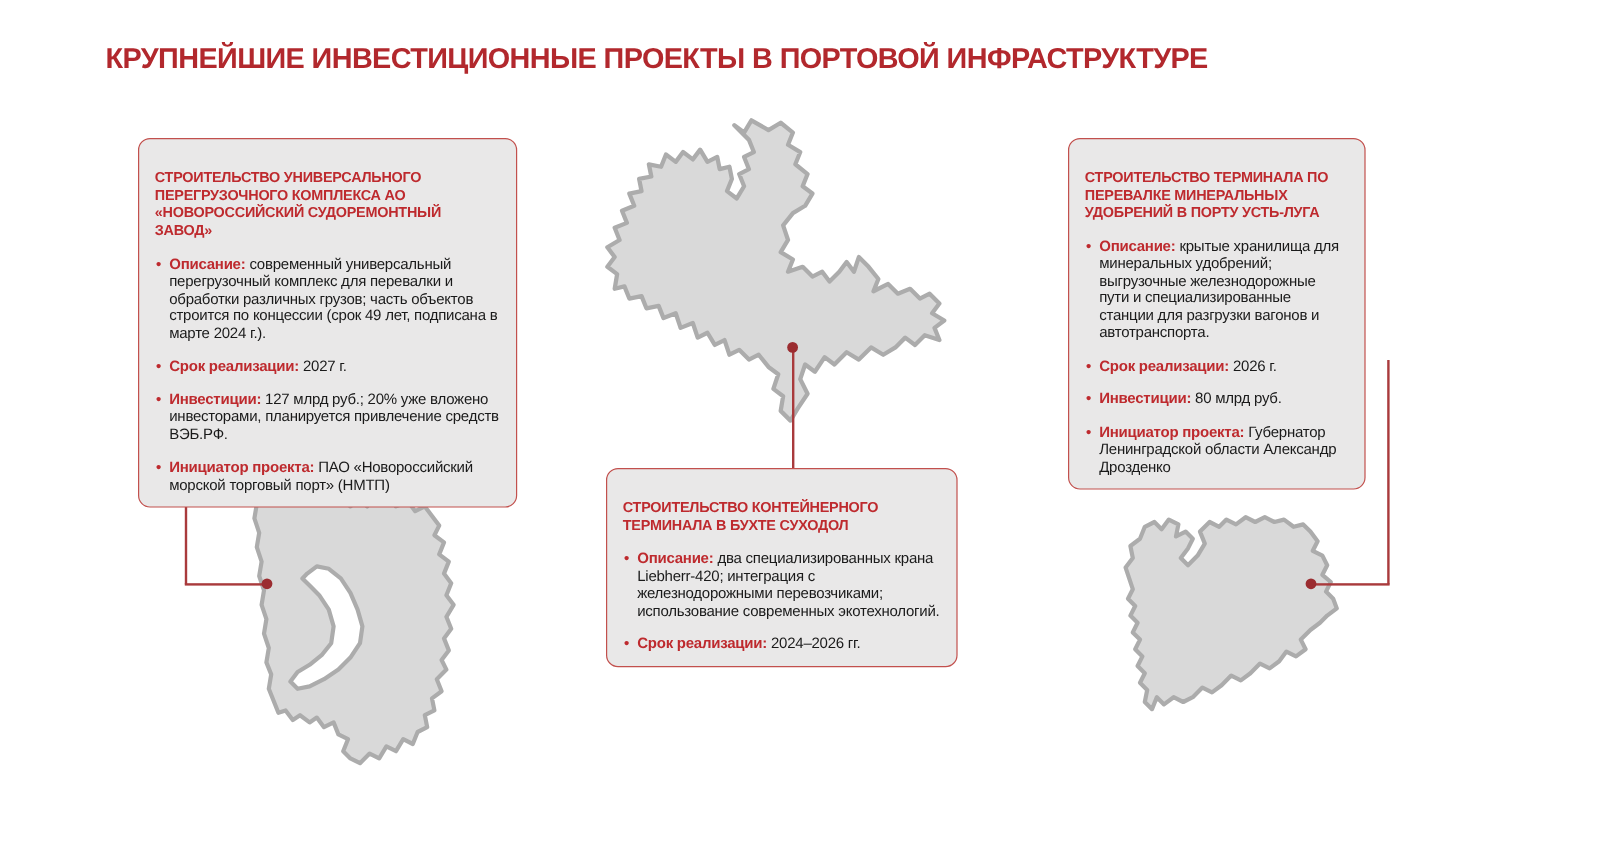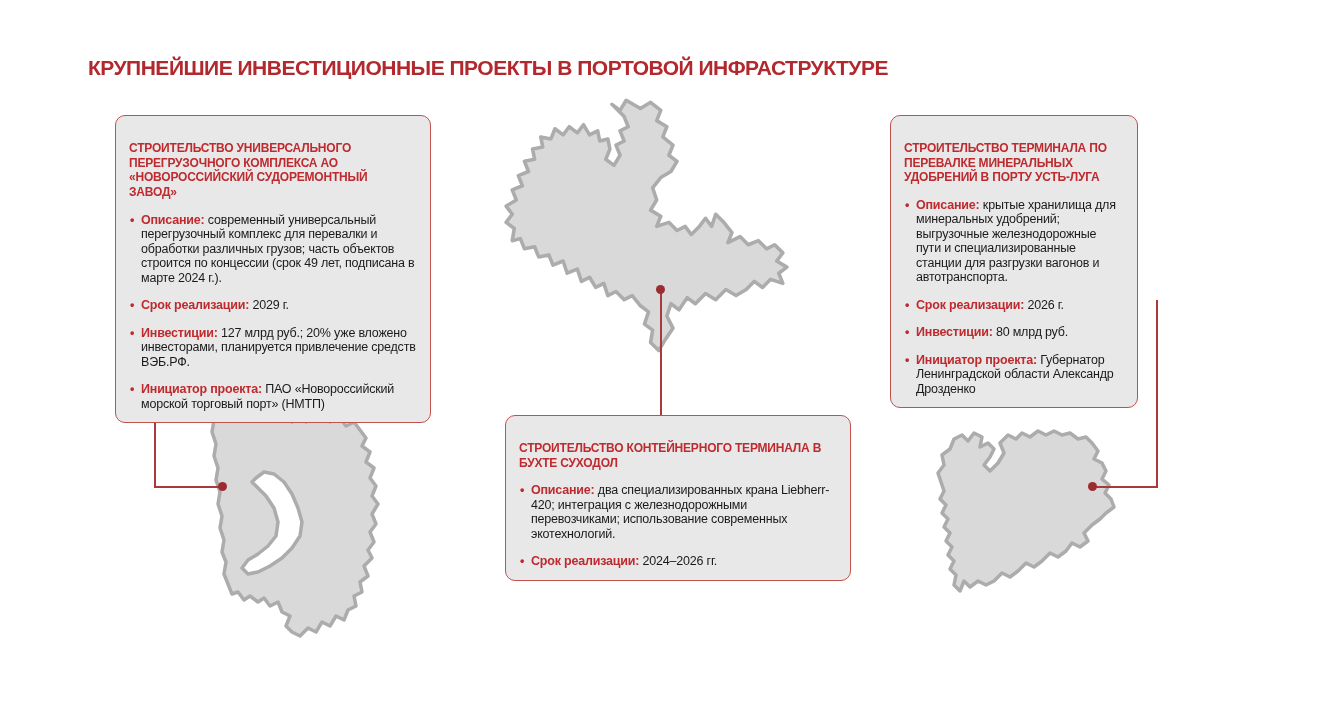--- a/index.html
+++ b/index.html
@@ -7,33 +7,33 @@
     --card-bg:#E9E8E8; --map-fill:#D9D9D9; --map-stroke:#ACACAC;
     --connector:#A93A3C; --dot:#9B2C30; --text:#1A1A1A;
   }
   *{box-sizing:border-box;margin:0;padding:0}
   html,body{background:#fff}
   body{font-family:"Liberation Sans",sans-serif}
   .canvas{position:relative;width:1335px;height:719px;background:#fff;overflow:hidden}
 
   .main-title{
     position:absolute;left:88px;top:36px;width:1180px;
-    font-size:21px;font-weight:bold;letter-spacing:-.5px;
-    color:var(--accent-red);white-space:nowrap;margin-top:20px;
+    font-size:24px;font-weight:bold;letter-spacing:-.5px;
+    color:var(--accent-red);white-space:nowrap;
   }
 
   .card{
     position:absolute;z-index:2;
     background:var(--card-bg);
     border:1.5px solid var(--card-border);
     border-radius:10px;
     padding:25px 13px 11px 13px;
   }
   .card-left{left:115px;top:115px;width:316px}
-  .card-center{left:505px;top:415px;width:346px}
+  .card-center{left:505px;top:390px;width:293px}
   .card-right{left:890px;top:115px;width:248px}
 
   .card-title{
     color:var(--label-red);font-weight:bold;font-size:12px;
     line-height:1.22;letter-spacing:-.2px;margin-bottom:4px;
   }
   .bullets{list-style:none}
   .bullet{
     position:relative;padding-left:12px;margin-top:13px;
     font-size:12.5px;line-height:1.16;letter-spacing:-.2px;color:var(--text);
@@ -83,21 +83,21 @@
   <div class="map-dot" style="left:656px;top:285px"></div>
 
   <div class="connector v" style="left:1156px;top:300px;height:187px"></div>
   <div class="connector h" style="left:1092px;top:486px;width:66px"></div>
   <div class="map-dot" style="left:1088px;top:482px"></div>
 
   <div class="card card-left">
     <div class="card-title">СТРОИТЕЛЬСТВО УНИВЕРСАЛЬНОГО ПЕРЕГРУЗОЧНОГО КОМПЛЕКСА АО «НОВОРОССИЙСКИЙ СУДОРЕМОНТНЫЙ ЗАВОД»</div>
     <ul class="bullets">
       <li class="bullet"><span class="b-label">Описание:</span> <span class="b-text">современный универсальный перегрузочный комплекс для перевалки и обработки различных грузов; часть объектов строится по концессии (срок 49 лет, подписана в марте 2024 г.).</span></li>
-      <li class="bullet"><span class="b-label">Срок реализации:</span> <span class="b-text">2029 г.</span></li>
+      <li class="bullet"><span class="b-label">Срок реализации:</span> <span class="b-text">2027 г.</span></li>
       <li class="bullet"><span class="b-label">Инвестиции:</span> <span class="b-text">127 млрд руб.; 20% уже вложено инвесторами, планируется привлечение средств ВЭБ.РФ.</span></li>
       <li class="bullet"><span class="b-label">Инициатор проекта:</span> <span class="b-text">ПАО «Новороссийский морской торговый порт» (НМТП)</span></li>
     </ul>
   </div>
 
   <div class="card card-center">
     <div class="card-title">СТРОИТЕЛЬСТВО КОНТЕЙНЕРНОГО ТЕРМИНАЛА В БУХТЕ СУХОДОЛ</div>
     <ul class="bullets">
       <li class="bullet"><span class="b-label">Описание:</span> <span class="b-text">два специализированных крана Liebherr-420; интеграция с железнодорожными перевозчиками; использование современных экотехнологий.</span></li>
       <li class="bullet"><span class="b-label">Срок реализации:</span> <span class="b-text">2024–2026 гг.</span></li>

